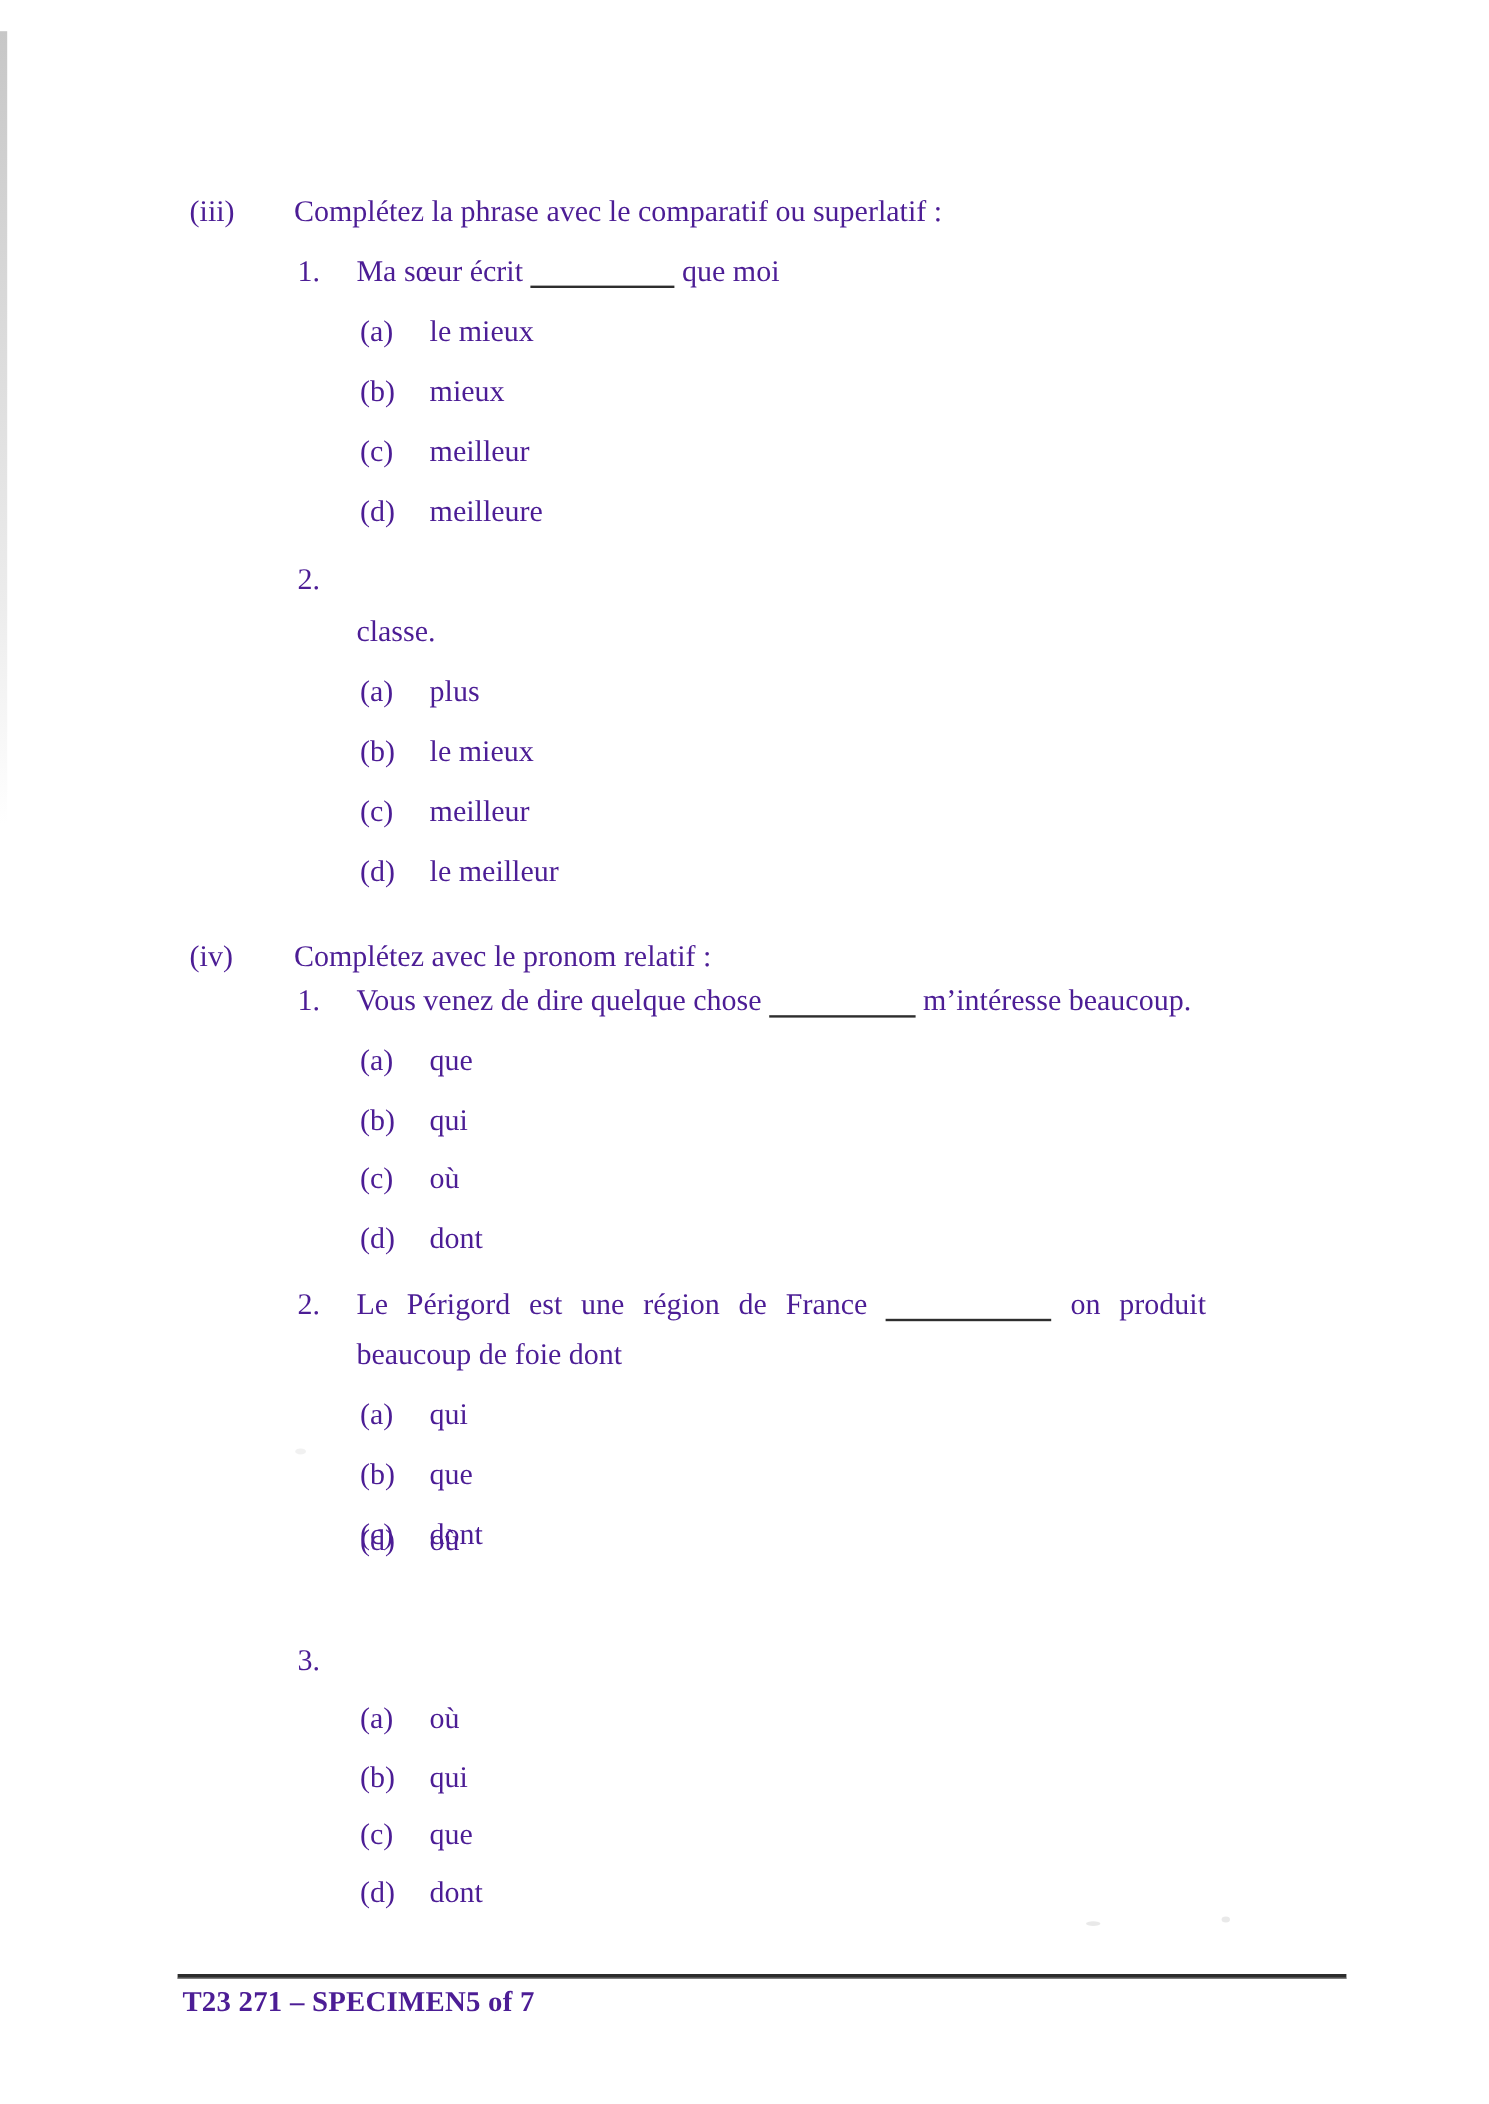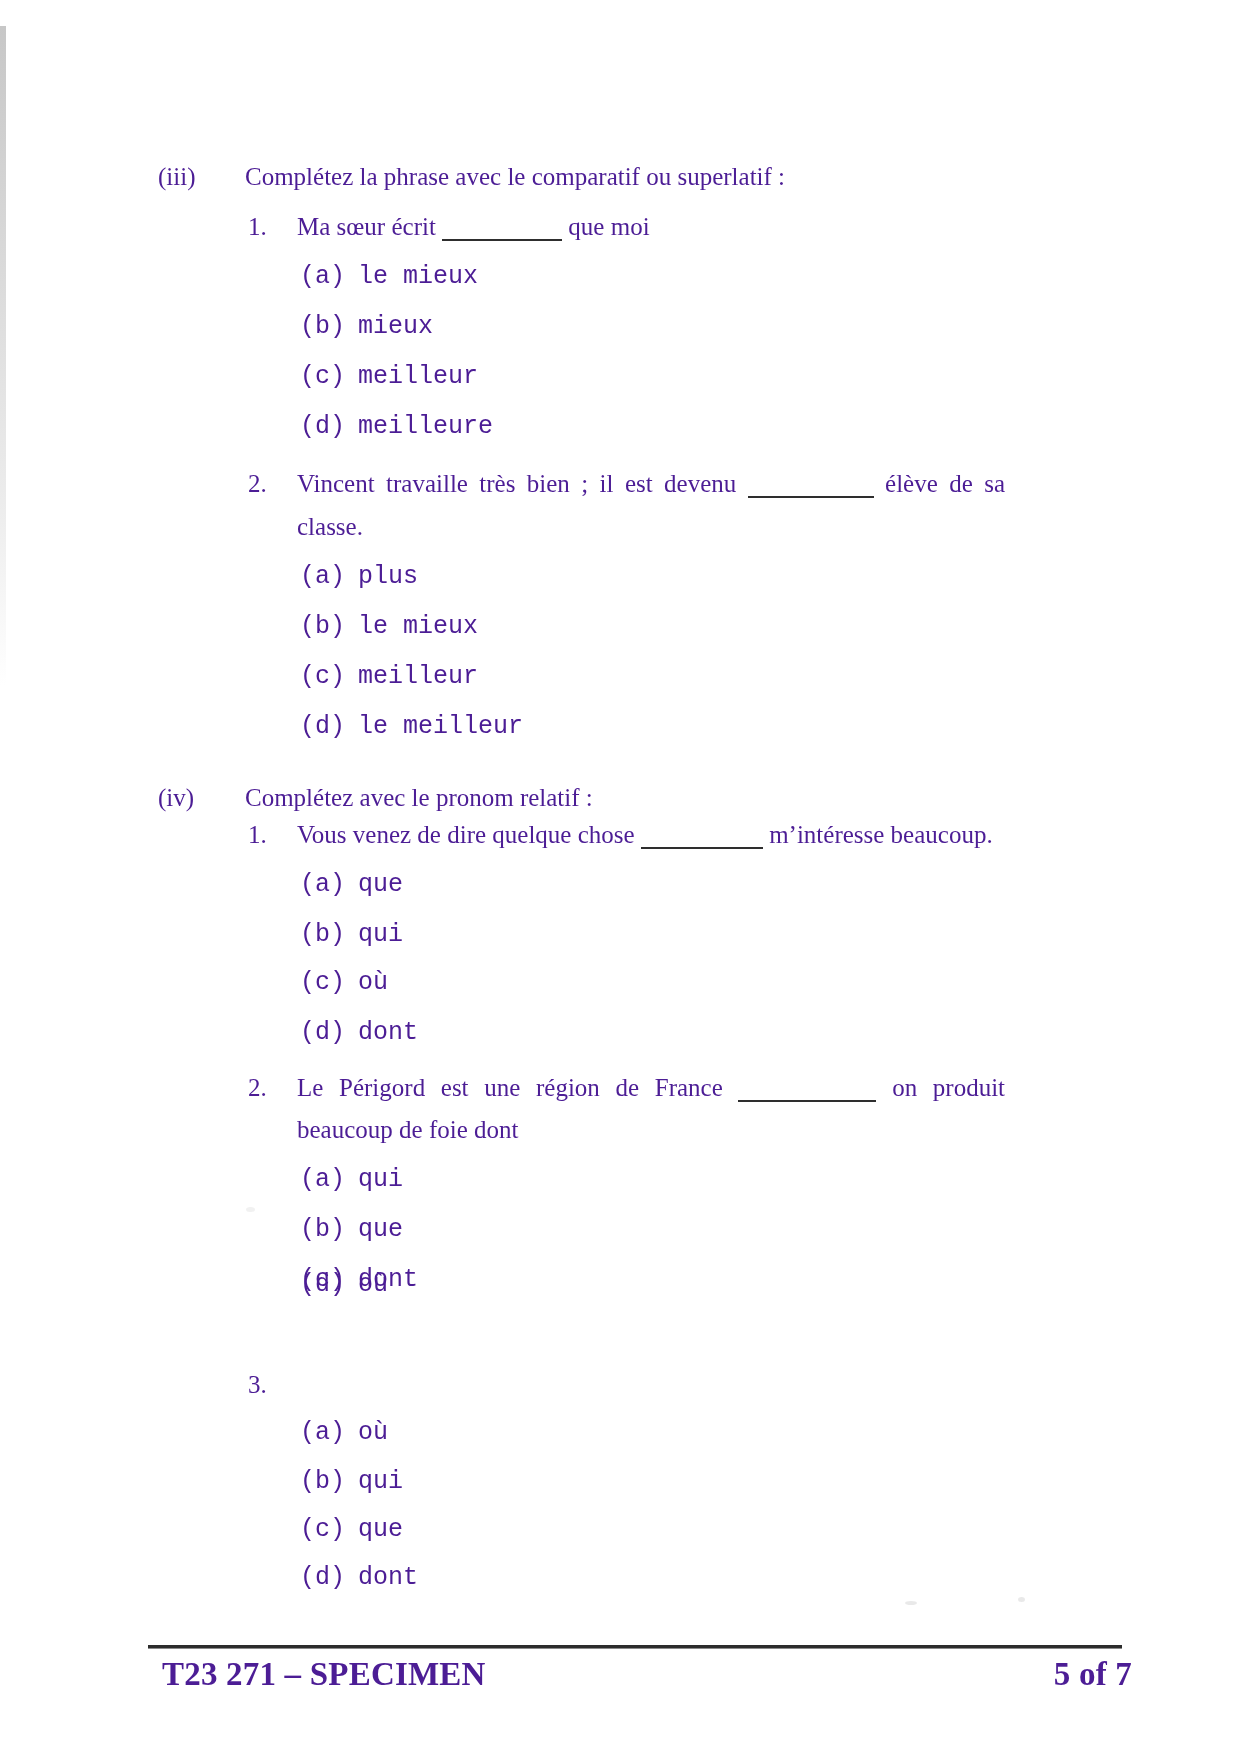--- a/index.html
+++ b/index.html
@@ -17,39 +17,39 @@
   .sec { left: 158px; }
   .sec-label { display: inline-block; width: 87px; }
   .qnum { position: absolute; left: 248px; line-height: 1.3; }
   .qtext { position: absolute; left: 297px; line-height: 1.3; white-space: nowrap; }
   .qtext.justify {
     width: 708px;
     white-space: normal;
     text-align: justify;
     text-align-last: justify;
   }
-  .opt { position: absolute; left: 300px; line-height: 1.3; white-space: nowrap; font-family: Liberation Mono, monospace; }
+  .opt { position: absolute; left: 300px; line-height: 1.3; white-space: nowrap; }
   .opt-marker { display: inline-block; width: 58px; }
   .blank {
     display: inline-block;
     height: 0;
     border-bottom: 2px solid #2e2e2e;
     vertical-align: -6px;
   }
   .w120 { width: 120px; } .w122 { width: 122px; }
   .w124 { width: 124px; } .w126 { width: 126px; } .w138 { width: 138px; }
   .footer-rule {
     position: absolute; left: 148px; top: 1645px;
     width: 974px; height: 3px; background: #2c2c2c;
     border-bottom: 1px solid #8a8a8a;
   }
   .footer {
-    position: absolute; left: 162px; top: 1656px; width: 970px;
-    display: flex; justify-content: space-between;
-    font-weight: bold; font-size: 33px; letter-spacing: 0.2px;
+    position: absolute; left: 152px; top: 1656px; width: 970px;
+    display: flex; justify-content: flex-start;
+    font-weight: bold; font-size: 24px; letter-spacing: 0.2px;
   }
   .scan-strip {
     position: absolute; left: 0; top: 26px; width: 6px; height: 660px;
     background: linear-gradient(180deg, #c7c7c7 0%, #d9d9d9 35%, #ececec 72%, rgba(255,255,255,0) 100%);
   }
   .speck { position: absolute; background: #d7d7d7; border-radius: 50%; opacity: 0.55; }
   .speck.s1 { left: 905px; top: 1601px; width: 12px; height: 4px; }
   .speck.s2 { left: 1018px; top: 1597px; width: 7px;  height: 5px; }
   .speck.s3 { left: 246px;  top: 1207px; width: 9px;  height: 5px; opacity: 0.35; }
 </style>
@@ -66,23 +66,20 @@
   <div class="qnum" style="top:211px">1.</div>
   <div class="qtext" style="top:211px">
     <span>Ma sœur écrit</span> <span class="blank w120"></span> <span>que moi</span>
   </div>
   <div class="opt" style="top:261px"><span class="opt-marker">(a)</span><span>le mieux</span></div>
   <div class="opt" style="top:311px"><span class="opt-marker">(b)</span><span>mieux</span></div>
   <div class="opt" style="top:361px"><span class="opt-marker">(c)</span><span>meilleur</span></div>
   <div class="opt" style="top:411px"><span class="opt-marker">(d)</span><span>meilleure</span></div>
 
   <div class="qnum" style="top:468px">2.</div>
-  <div class="qtext justify" style="top:468px">
-    <span>Vincent travaille très bien ; il est devenu</span> <span class="blank w126"></span> <span>élève de sa</span>
-  </div>
   <div class="qtext" style="top:511px">classe.</div>
   <div class="opt" style="top:561px"><span class="opt-marker">(a)</span><span>plus</span></div>
   <div class="opt" style="top:611px"><span class="opt-marker">(b)</span><span>le mieux</span></div>
   <div class="opt" style="top:661px"><span class="opt-marker">(c)</span><span>meilleur</span></div>
   <div class="opt" style="top:711px"><span class="opt-marker">(d)</span><span>le meilleur</span></div>
 
   <div class="line sec" style="top:782px">
     <span class="sec-label">(iv)</span><span>Complétez avec le pronom relatif :</span>
   </div>
 

